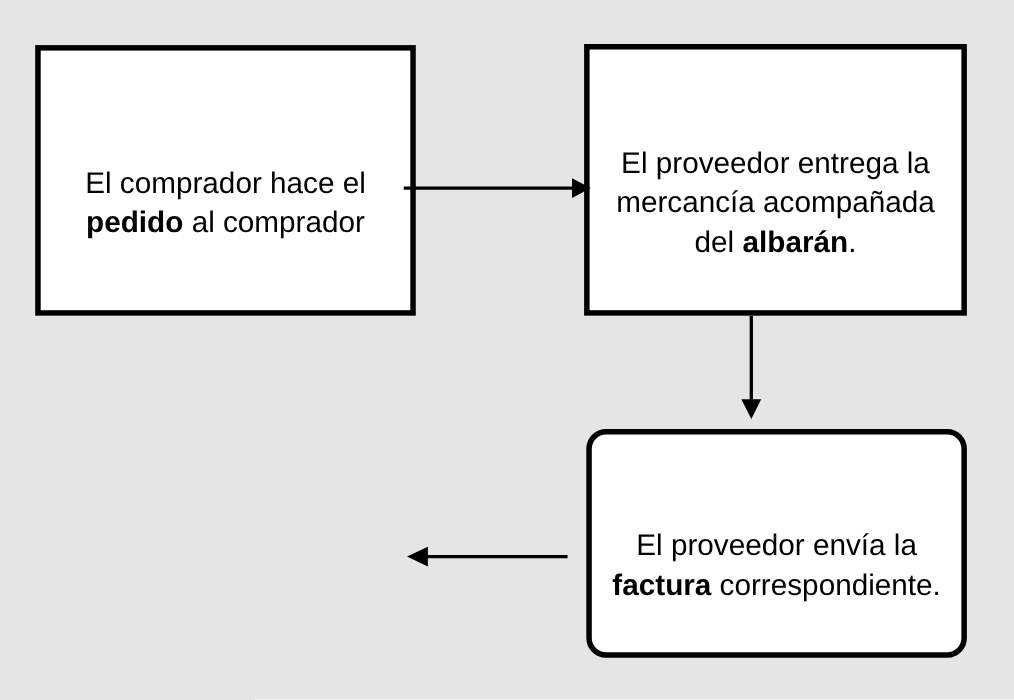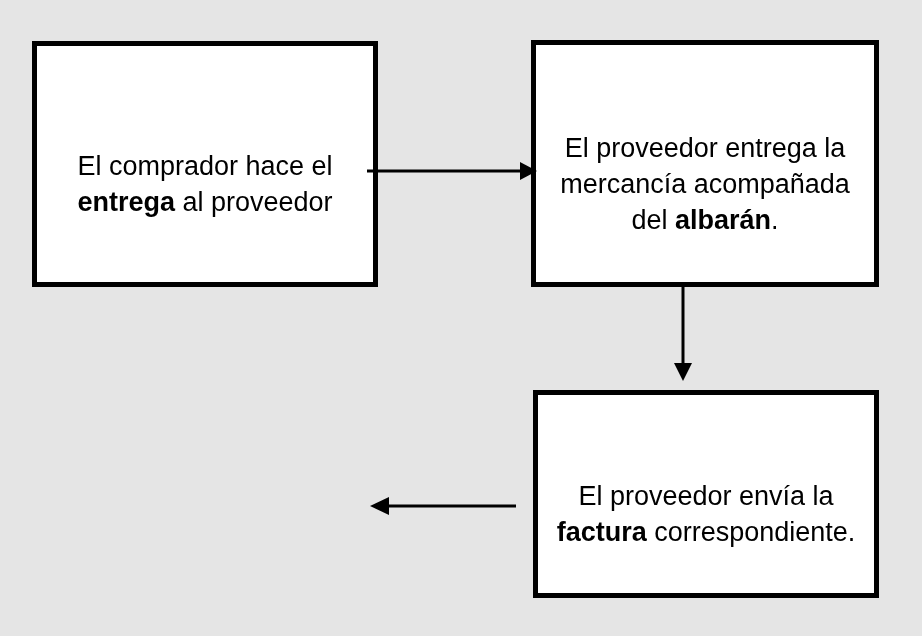--- a/index.html
+++ b/index.html
@@ -29,39 +29,39 @@
     text-align: center;
     font-size: 27px;
     line-height: 36px;
     color: #000000;
     transform: translateY(20px);
   }
   .txt .tline span { white-space: pre-wrap; }
   .txt .tline b, .txt .tline .bold { font-weight: bold; }
   #box-pedido  { left: 32px;  top: 41px;  width: 346px; height: 246px; }
   #box-albaran { left: 531px; top: 40px;  width: 348px; height: 247px; }
-  #box-factura { left: 533px; top: 390px; width: 346px; height: 208px; }
+  #box-factura { left: 533px; top: 390px; width: 346px; height: 208px; border-radius: 18px; }
   #box-paga    { left: 32px;  top: 390px; width: 346px; height: 208px; }
   svg.arrows {
     position: absolute;
     left: 0; top: 0;
     width: 922px;
     height: 636px;
     pointer-events: none;
   }
 </style>
 </head>
 <body>
 
 <div class="canvas">
 
   <div class="fbox" id="box-pedido">
     <div class="txt">
         <div class="tline"><span>El comprador hace el</span></div>
-        <div class="tline"><span class="bold">entrega</span><span> al proveedor</span></div>
+        <div class="tline"><span class="bold">pedido</span><span> al comprador</span></div>
       </div>
   </div>
 
   <div class="fbox" id="box-albaran">
     <div class="txt">
         <div class="tline"><span>El proveedor entrega la</span></div>
         <div class="tline"><span>mercancía acompañada</span></div>
         <div class="tline"><span>del </span><span class="bold">albarán</span><span>.</span></div>
       </div>
   </div>

